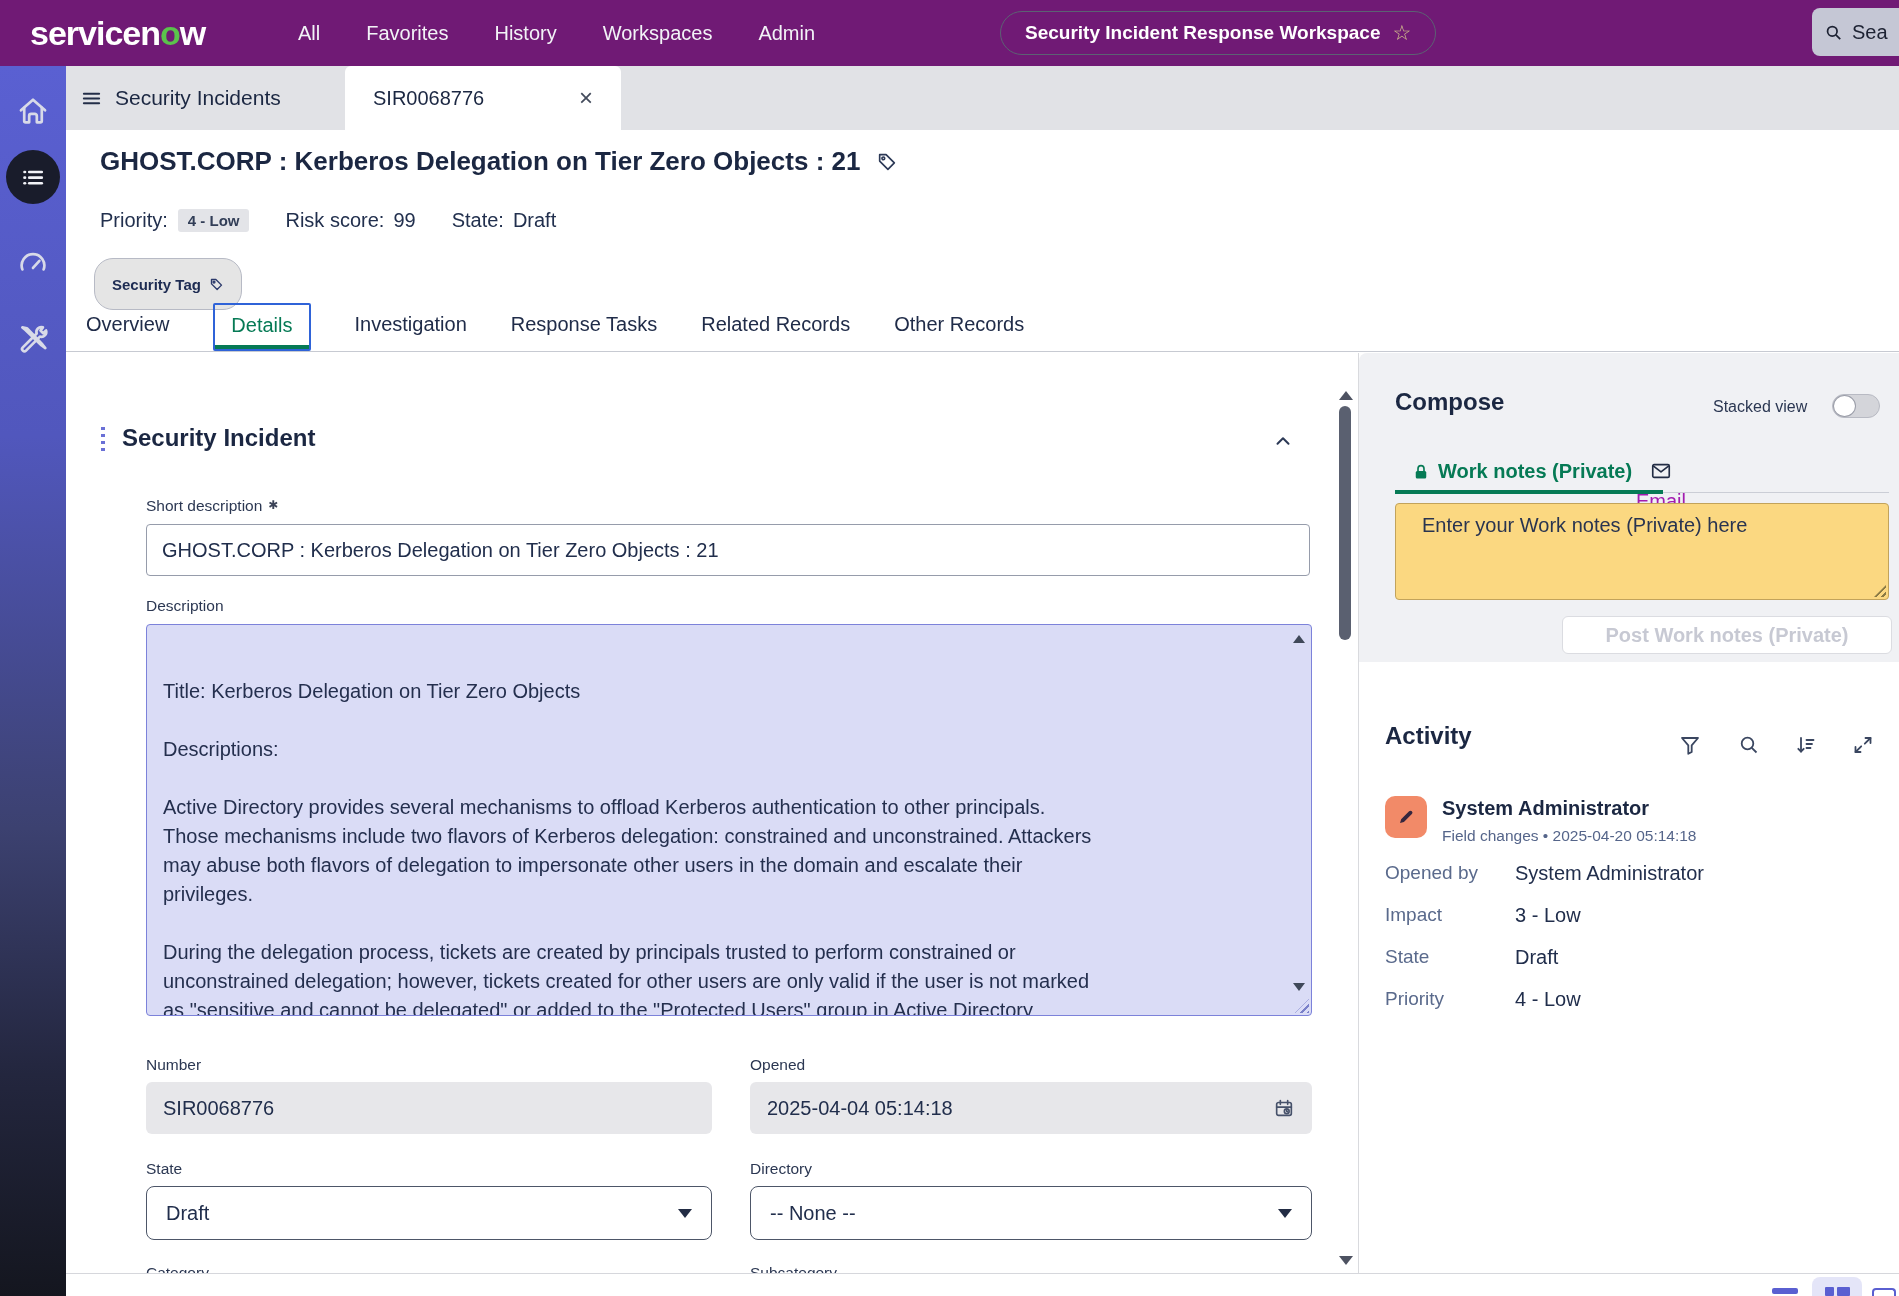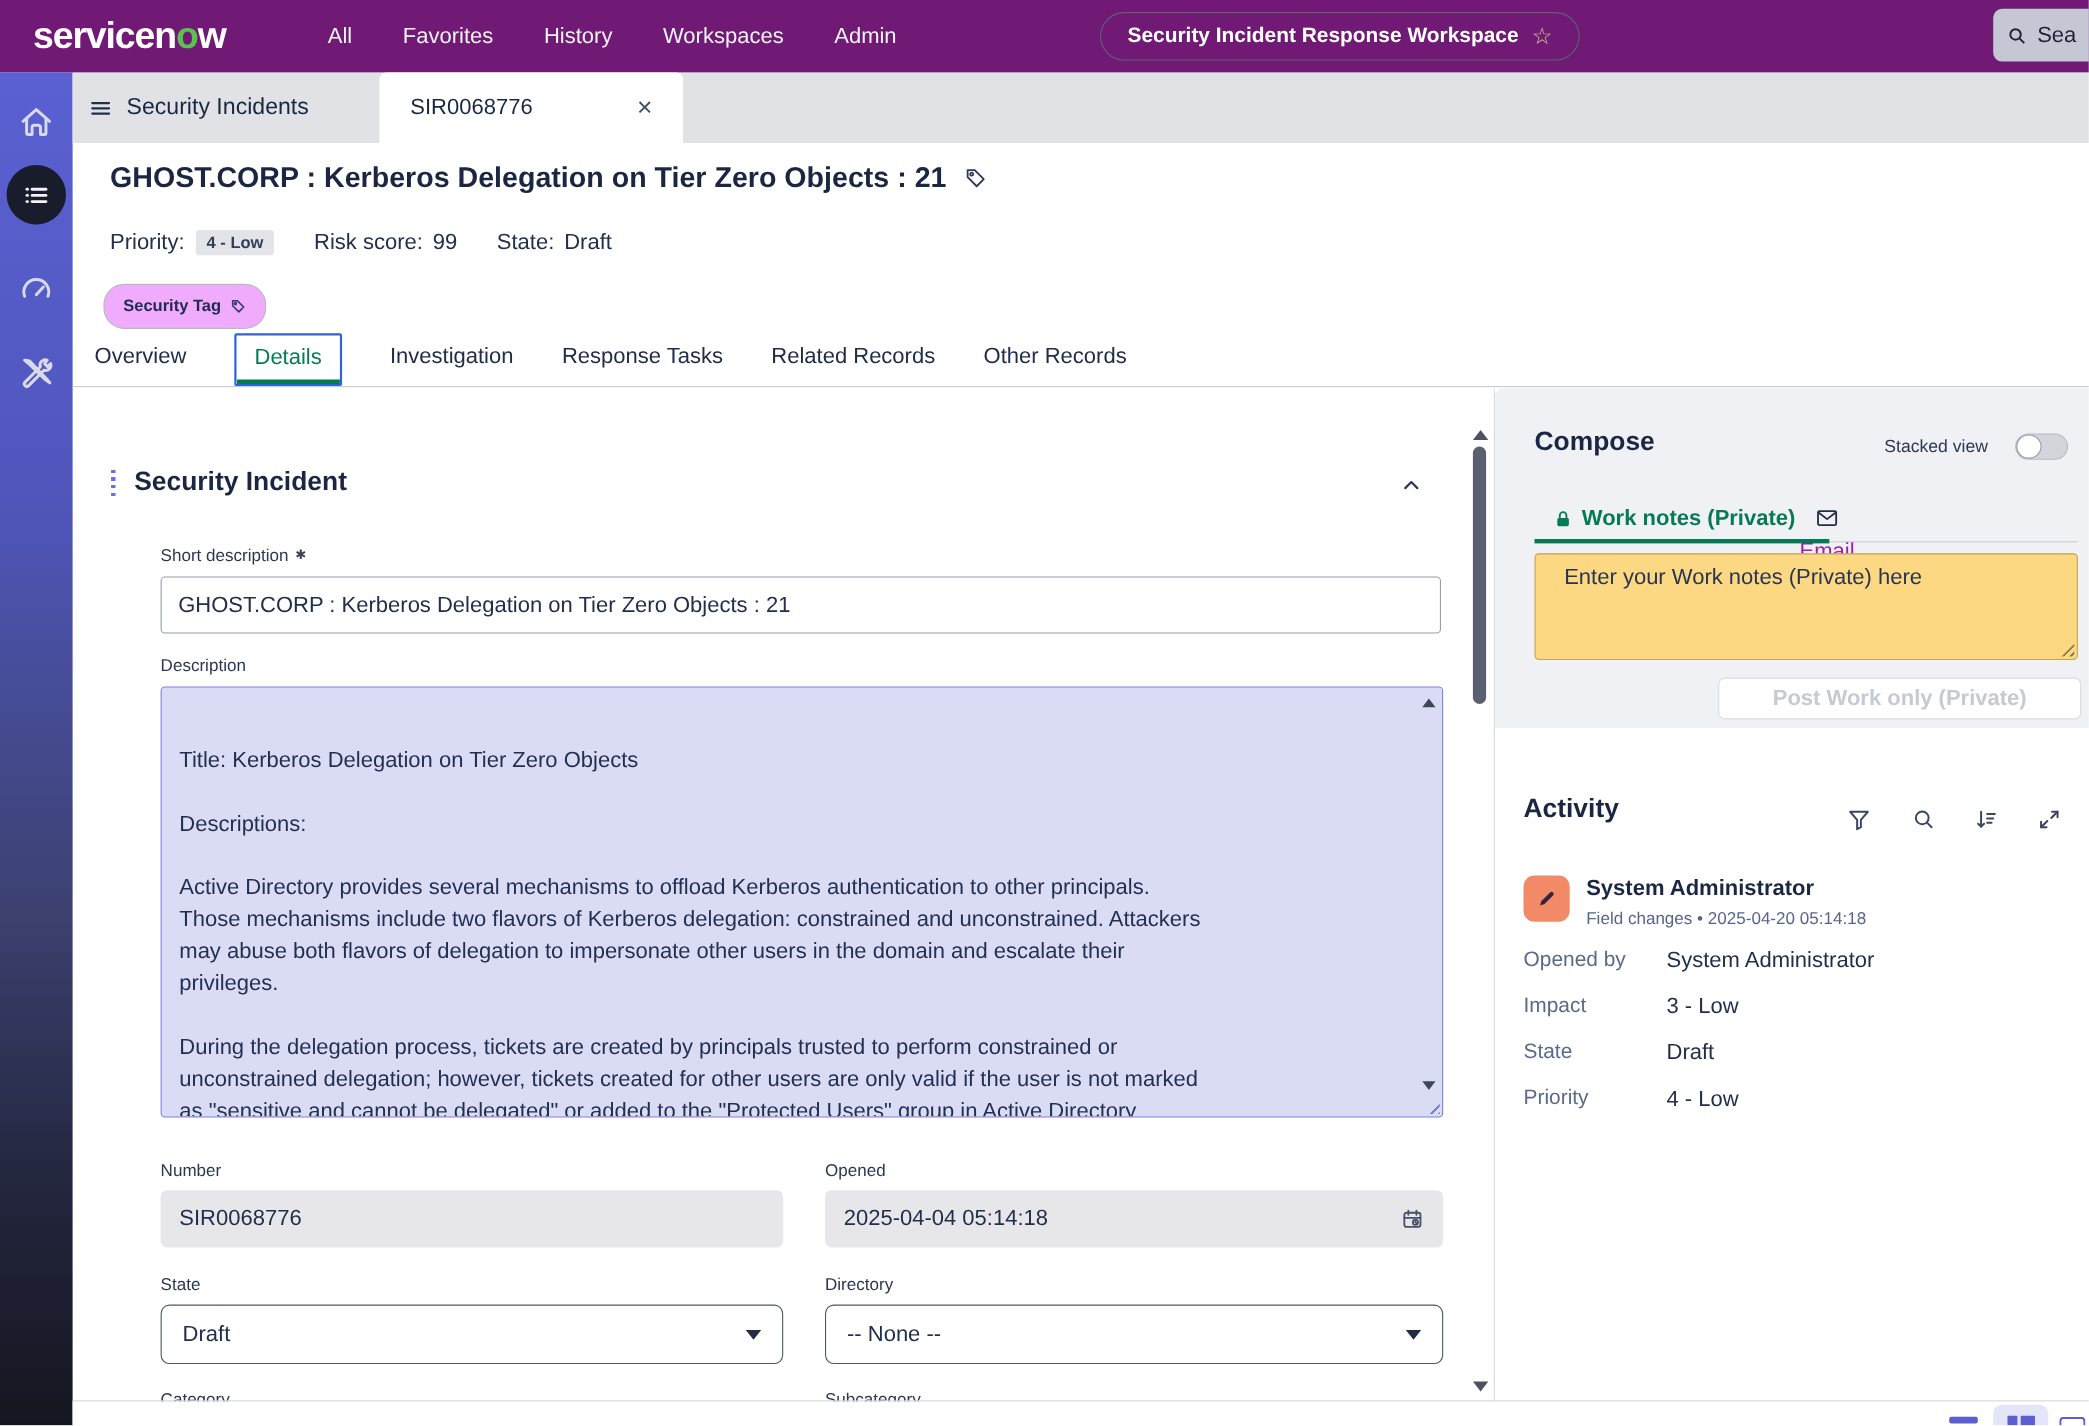--- a/index.html
+++ b/index.html
@@ -30,21 +30,21 @@
   .record-tab { position:absolute; left:279px; top:0; width:276px; height:64px; background:#fff; border-radius:6px 6px 0 0; display:flex; align-items:center; justify-content:space-between; padding:0 28px; cursor:pointer; }
   .record-tab .tab-label { font-size:20px; color:#1b2742; }
   .record-tab .tab-close { font-size:24px; color:#434b5c; cursor:pointer; line-height:1; }
 
   
   .page-title { position:absolute; left:100px; top:146px; font-size:26px; font-weight:bold; color:#1b2742; display:flex; align-items:center; gap:16px; }
   .meta-row { position:absolute; left:100px; top:209px; display:flex; align-items:center; font-size:20px; color:#22304e; }
   .badge { background:#e3e4e8; border-radius:3px; padding:3px 10px; font-size:15px; font-weight:bold; color:#323e57; margin-left:10px; }
   .meta-gap { margin-left:36px; }
   .meta-val { margin-left:9px; }
-  .sec-tag-pill { position:absolute; left:94px; top:258px; height:41px; border:1px solid #b7bac5; border-radius:19px; background:#f0abfc; display:flex; align-items:center; gap:8px; padding:0 17px; font-size:15px; font-weight:bold; color:#1d2b52; cursor:pointer; }
+  .sec-tag-pill { position:absolute; left:94px; top:258px; height:52px; border:1px solid #b7bac5; border-radius:19px; background:#e5e5e5; display:flex; align-items:center; gap:8px; padding:0 17px; font-size:15px; font-weight:bold; color:#1d2b52; cursor:pointer; }
   .tabbar { position:absolute; left:66px; top:304px; width:1833px; height:48px; border-bottom:1px solid #c7cad2; display:flex; align-items:flex-end; padding-left:20px; gap:44px;text-align:center; }
   .ftab { font-size:20px; color:#202c49; padding-bottom:15px; cursor:pointer; }
   .ftab-active { font-size:20px; color:#067a55; border:2px solid #2f63d8; border-radius:2px; padding:9px 16px 12px; box-shadow:inset 0 -4px 0 #067a55; cursor:pointer; }
 
   
   .drag-handle { position:absolute; left:101px; top:427px; width:4px; height:26px;
     background:repeating-linear-gradient(180deg,#6a70d6 0 3px,transparent 3px 7px); cursor:grab; }
   .section-title { position:absolute; left:122px; top:424px; font-size:24px; font-weight:bold; color:#1b2742; }
   .collapse-chevron { position:absolute; left:1272px; top:430px; width:22px; height:22px; cursor:pointer; }
   .fld-label { position:absolute; font-size:15.5px; color:#2b3752; }
@@ -315,21 +315,21 @@
     </span>
     <span>Email</span>
   </div>
   <span class="ct-divider"></span>
   <span class="ct-underline"></span>
 
   <div class="worknotes-box">
     <textarea placeholder="Enter your Work notes (Private) here" style=""></textarea>
     <span class="wn-resize"></span>
   </div>
-  <button class="post-btn" disabled="">Post Work only (Private)</button>
+  <button class="post-btn" disabled="">Post Work notes (Private)</button>
 
   <h2 class="activity-title">Activity</h2>
   <span class="act-icon" style="left:1678px;">
     <svg width="24" height="24" viewBox="0 0 24 24" fill="none" stroke="#3a4660" stroke-width="1.8" stroke-linejoin="round">
         <path d="M4 5h16l-6.3 7.3V19l-3.4 1.8v-8.5z"></path>
       </svg>
   </span>
   <span class="act-icon" style="left:1737px;">
     <svg width="24" height="24" viewBox="0 0 24 24" fill="none" stroke="#3a4660" stroke-width="1.8">
         <circle cx="10.5" cy="10.5" r="5.8"></circle>

